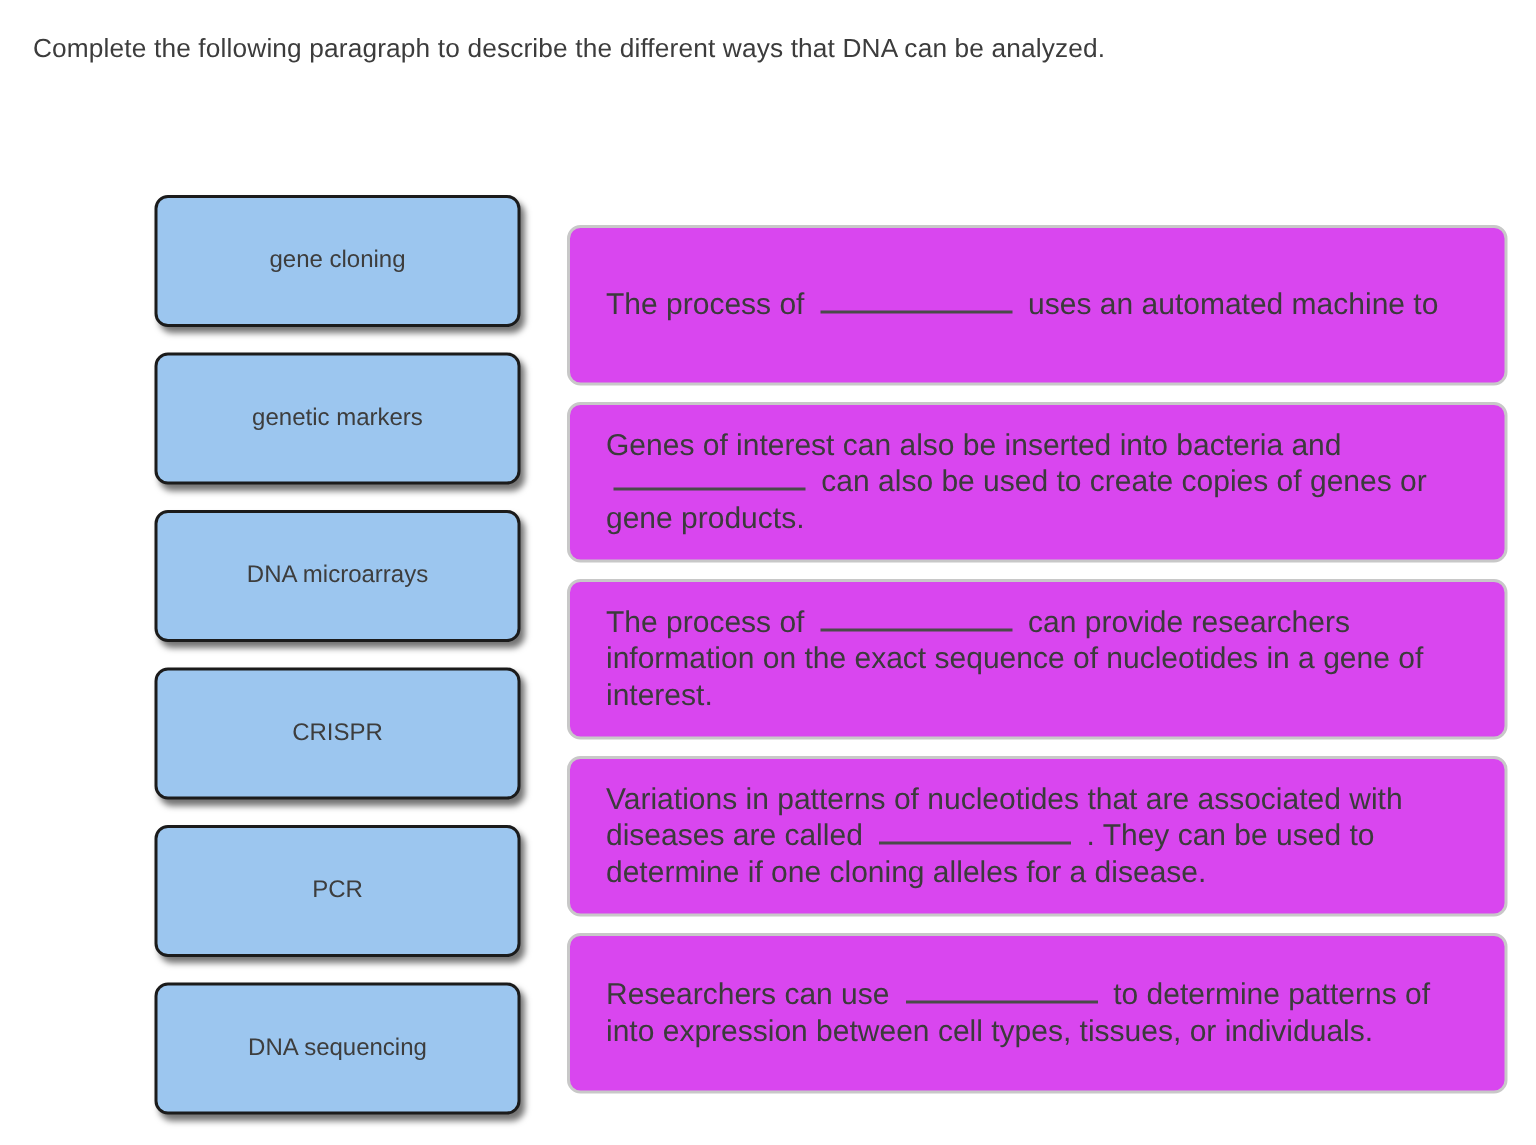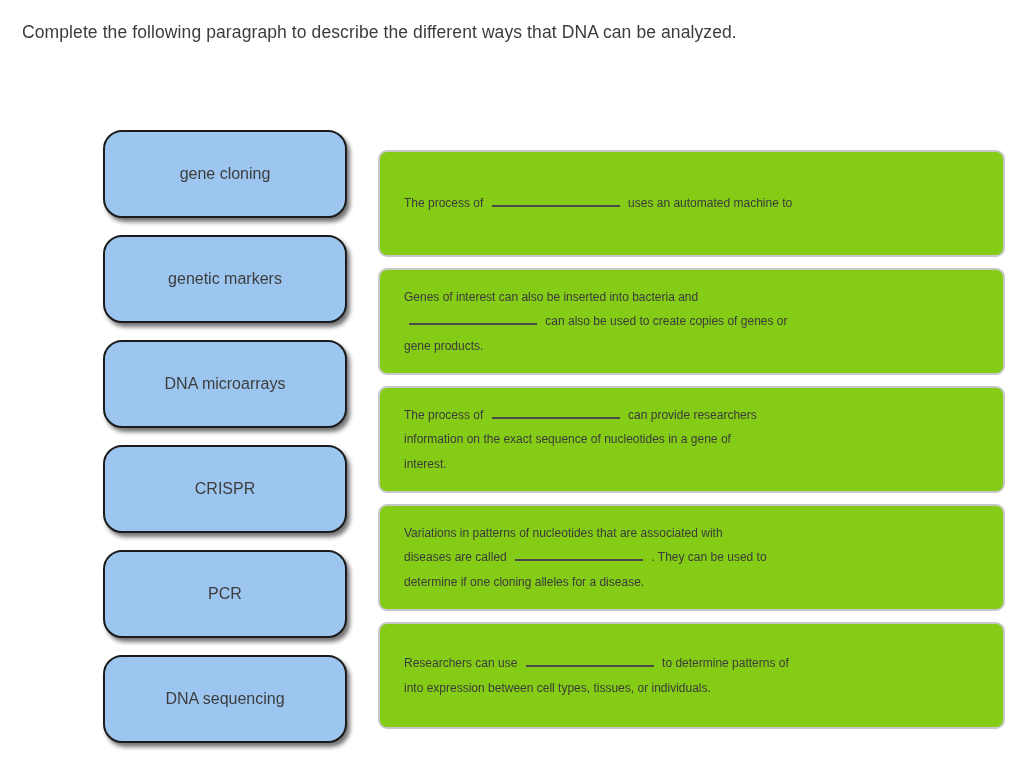--- a/index.html
+++ b/index.html
@@ -23,38 +23,38 @@
     font-size:17.5px;color:#3c3c3c;letter-spacing:.1px;
   }
   .tiles{
     position:absolute;left:103px;top:130px;width:244px;
     display:flex;flex-direction:column;gap:17px;
   }
   .tile{
     box-sizing:border-box;height:88px;width:244px;
     background:var(--tile-fill);
     border:2px solid var(--tile-border);
-    border-radius:19px;
+    border-radius:9px;
     box-shadow:3px 4px 4px rgba(0,0,0,0.55);
     display:flex;align-items:center;justify-content:center;
     font-size:16px;color:#3d3d3d;
     cursor:grab;user-select:none;
   }
   .cards{
     position:absolute;left:378px;top:150px;width:627px;
     display:flex;flex-direction:column;gap:11px;
   }
   .card{
     box-sizing:border-box;height:107px;width:627px;
-    background:#84cc16;
+    background:#d946ef;
     border:2px solid var(--card-border);
     border-radius:9px;
     display:flex;flex-direction:column;justify-content:center;
     padding:0 24px;
-    font-size:12px;color:var(--text-color);
+    font-size:20px;color:var(--text-color);
   }
   .card-line{line-height:24.5px;white-space:pre-wrap;}
   .blank{
     display:inline-block;
     width:128px;height:13px;
     border-bottom:2px solid var(--blank-color);
     margin:0 5px;
   }
 </style>
 </head>

